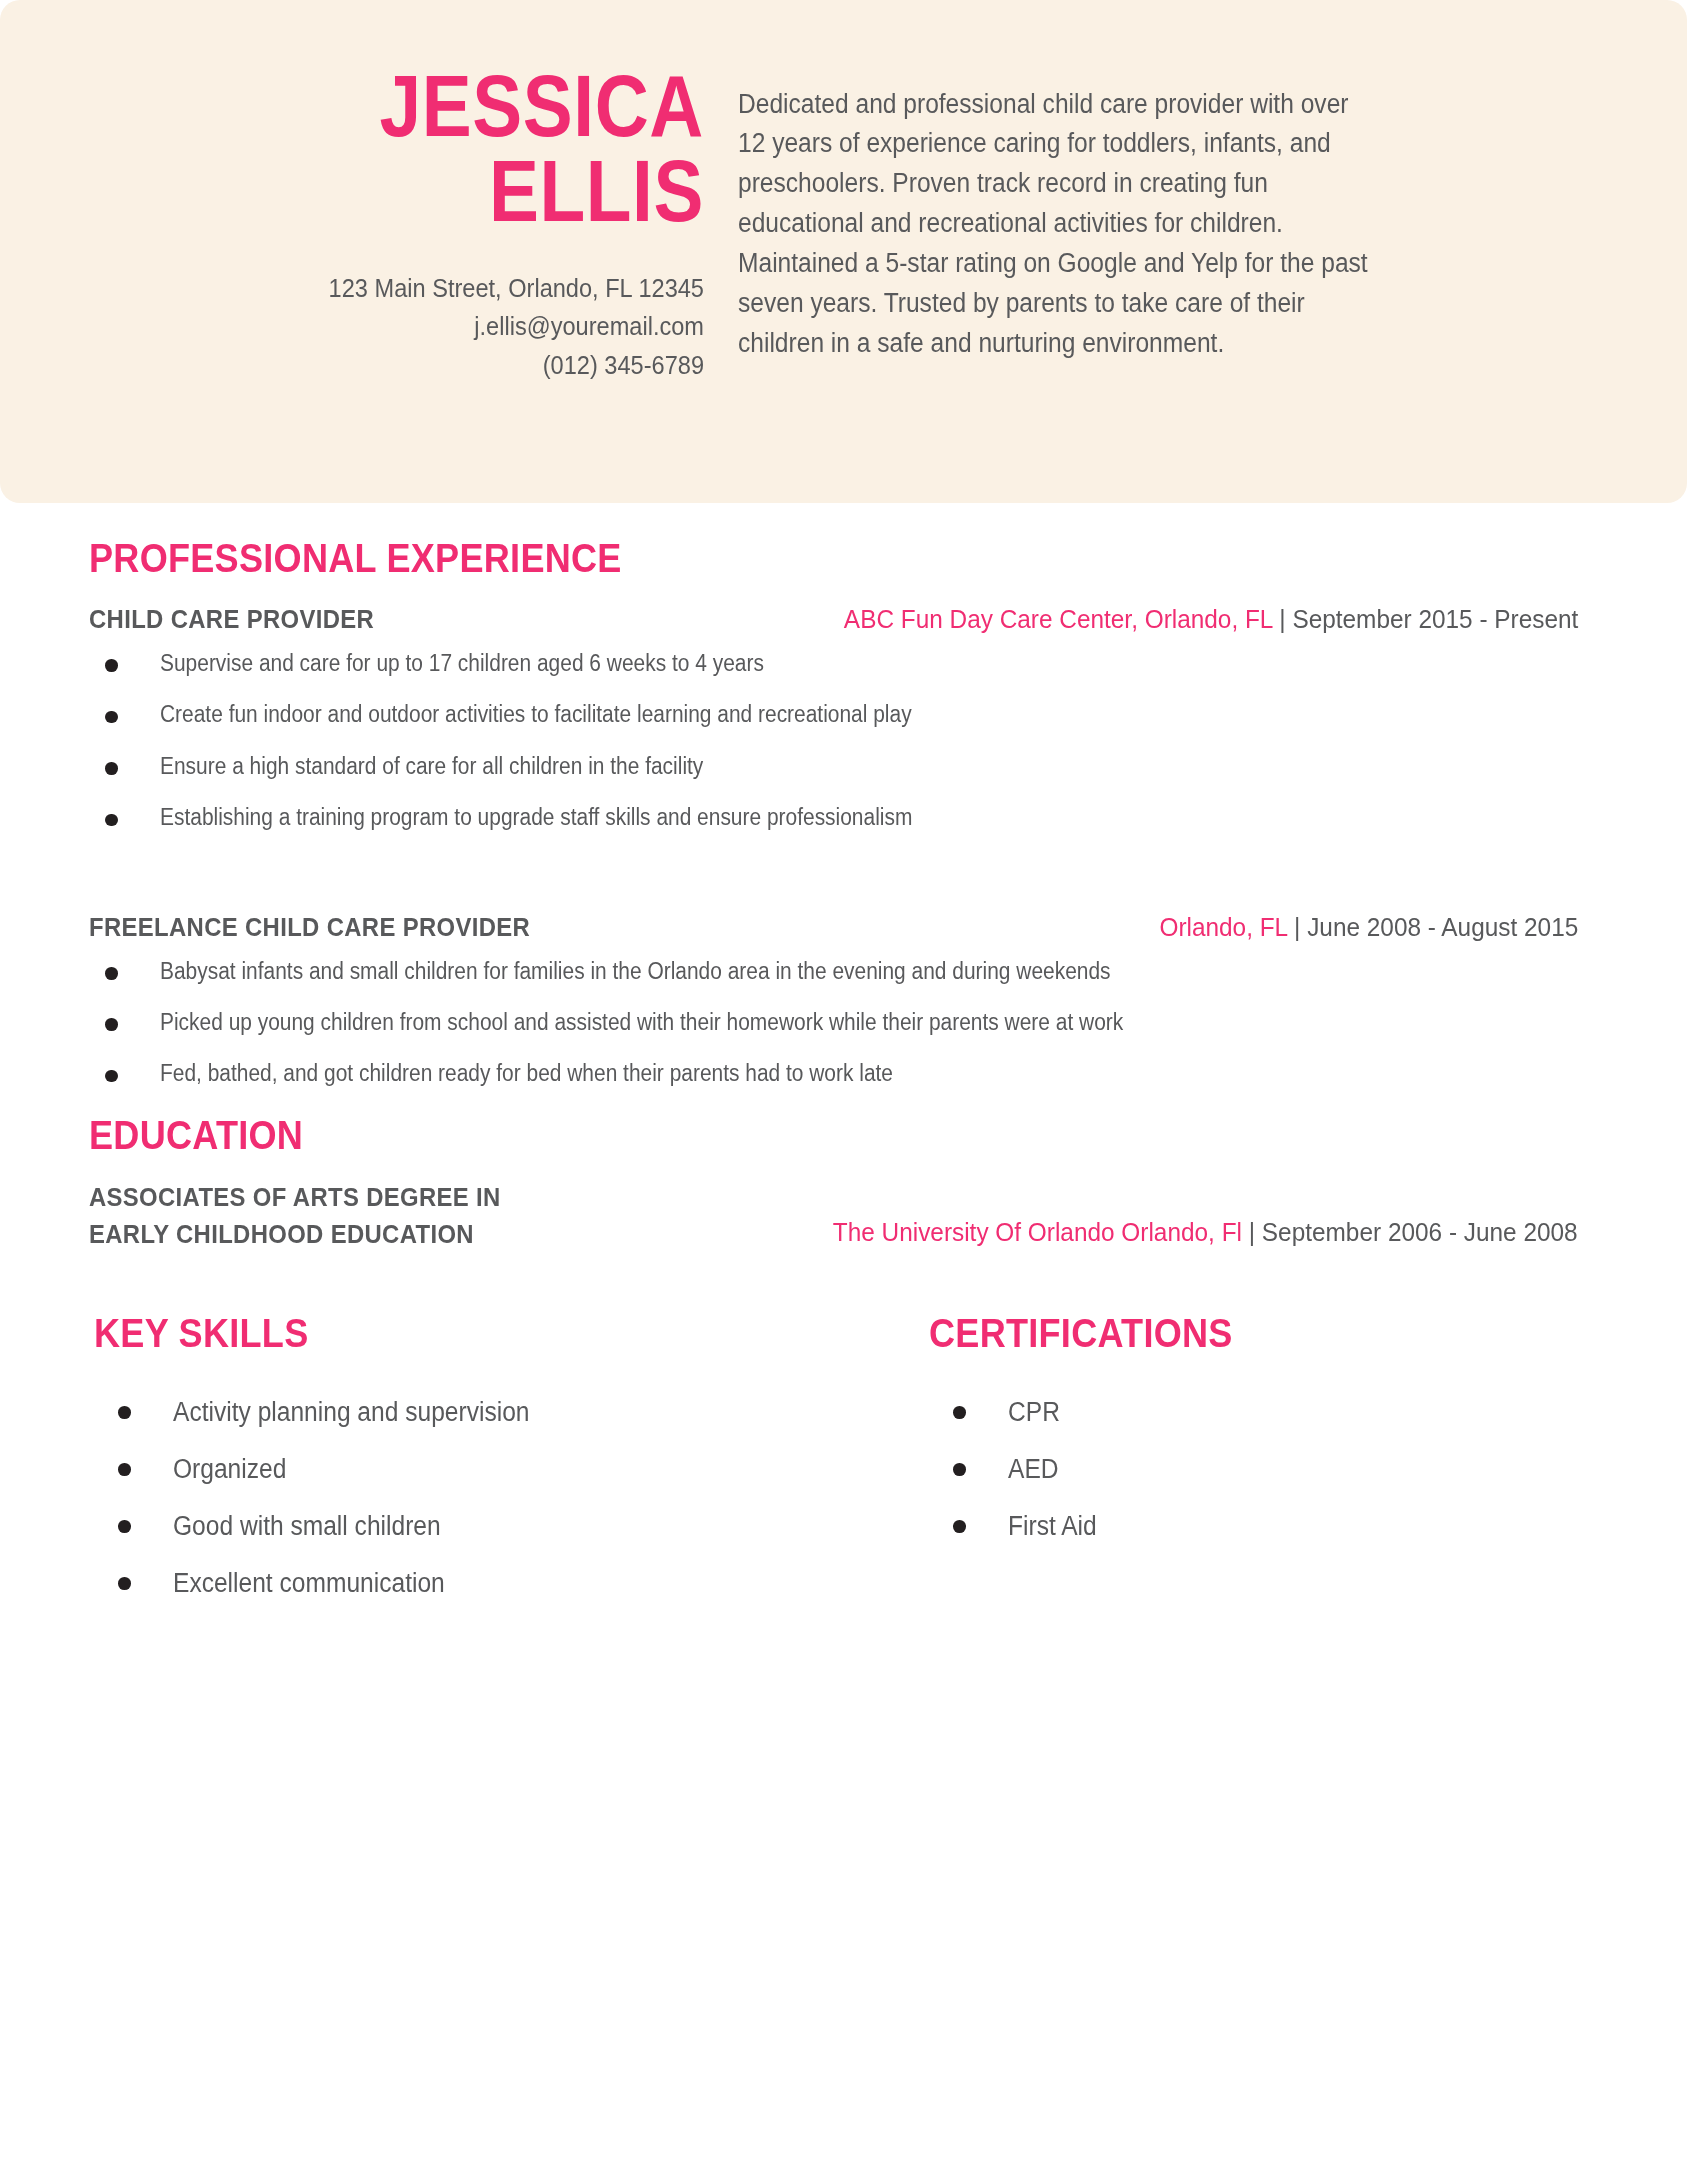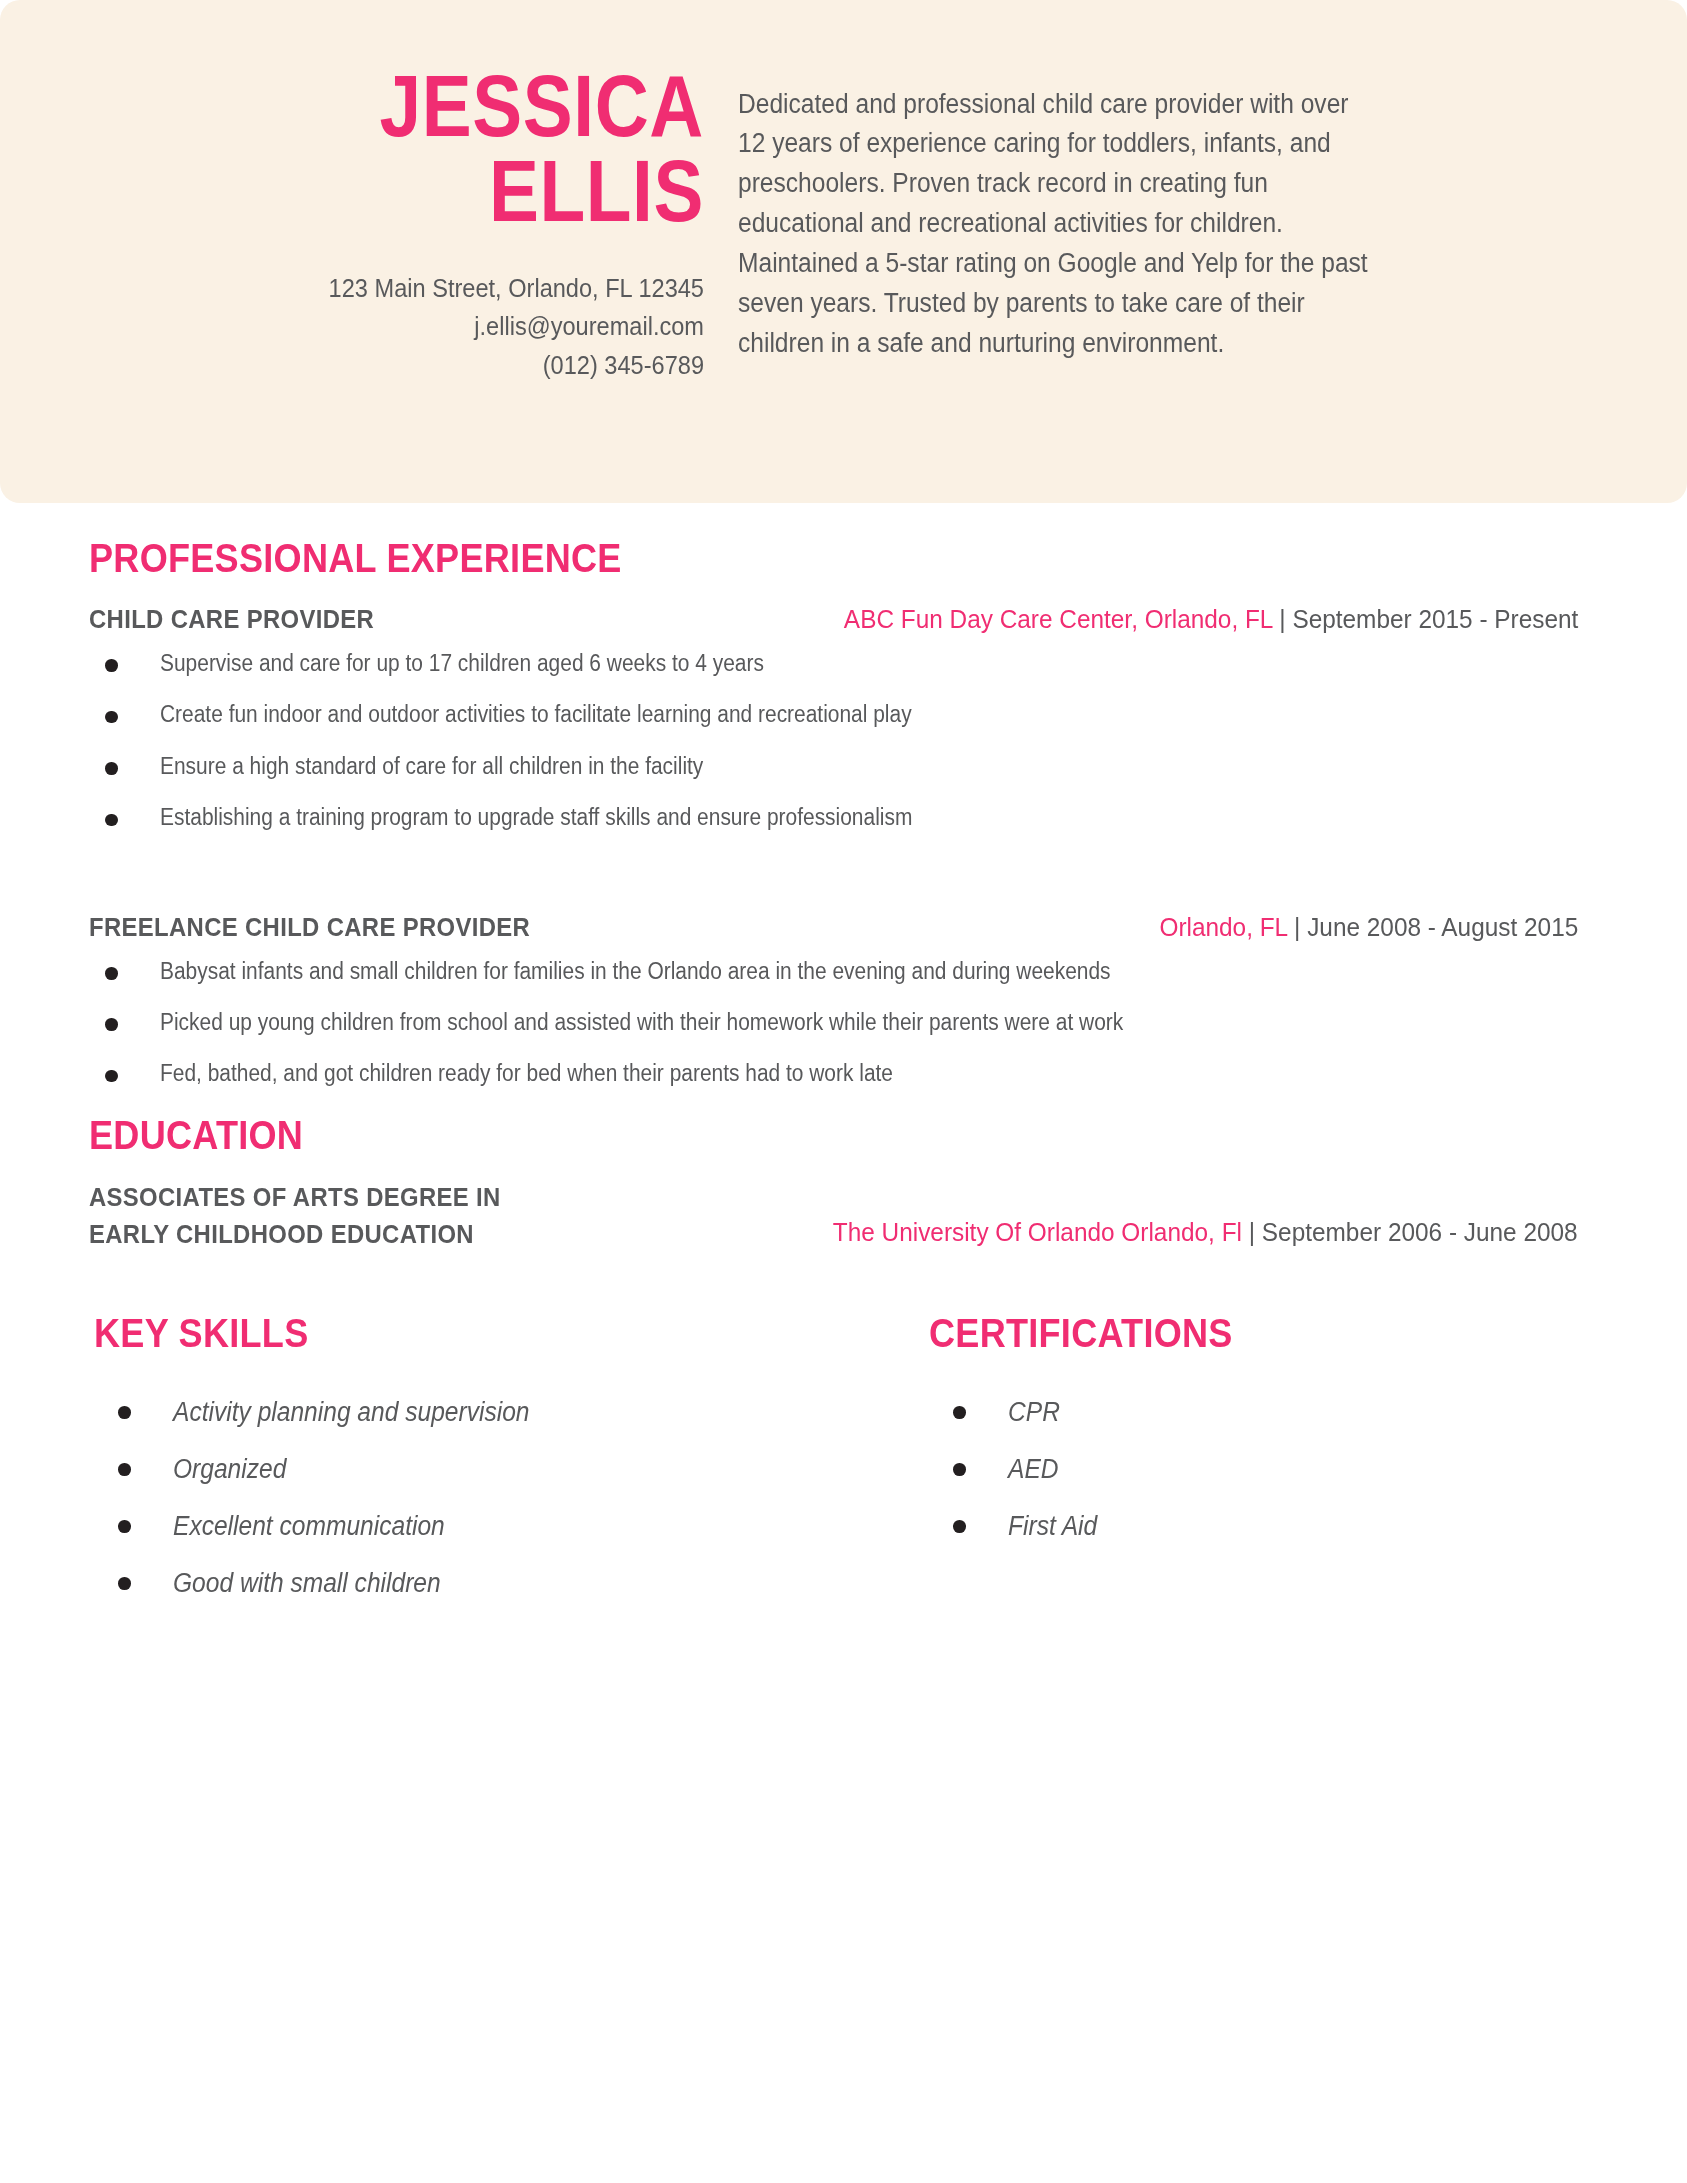--- a/index.html
+++ b/index.html
@@ -232,21 +232,20 @@
 
   ul.plain li {
     position: relative;
     padding-left: 79px;
     font-family: "Liberation Sans Narrow", "Liberation Sans", sans-serif;
     font-size: 27px;
     line-height: 1.0;
     color: #58595b;
     margin-bottom: 30px;
     white-space: nowrap;
-    font-style: italic;
   }
 
   ul.plain li .txt {
     display: inline-block;
     transform: scaleX(0.91);
     transform-origin: left center;
   }
 
   ul.plain li::before {
     content: "";
@@ -330,22 +329,22 @@
       </div>
     </div>
 
     <div class="two-col">
 
       <div class="col-left">
         <h2 class="section-title">KEY SKILLS</h2>
         <ul class="plain">
           <li><span class="txt">Activity planning and supervision</span></li>
           <li><span class="txt">Organized</span></li>
+          <li><span class="txt">Good with small children</span></li>
           <li><span class="txt">Excellent communication</span></li>
-          <li><span class="txt">Good with small children</span></li>
         </ul>
       </div>
 
       <div class="col-right">
         <h2 class="section-title">CERTIFICATIONS</h2>
         <ul class="plain">
           <li><span class="txt">CPR</span></li>
           <li><span class="txt">AED</span></li>
           <li><span class="txt">First Aid</span></li>
         </ul>

